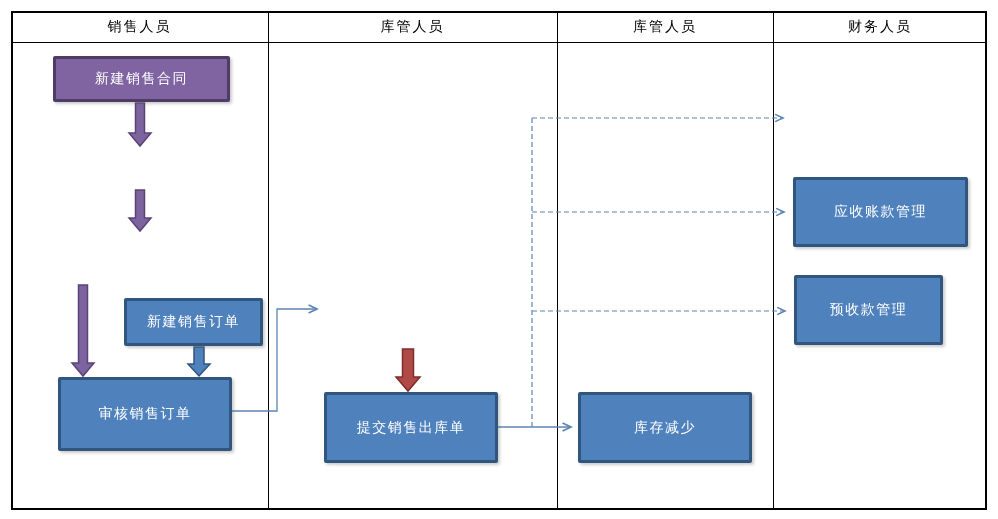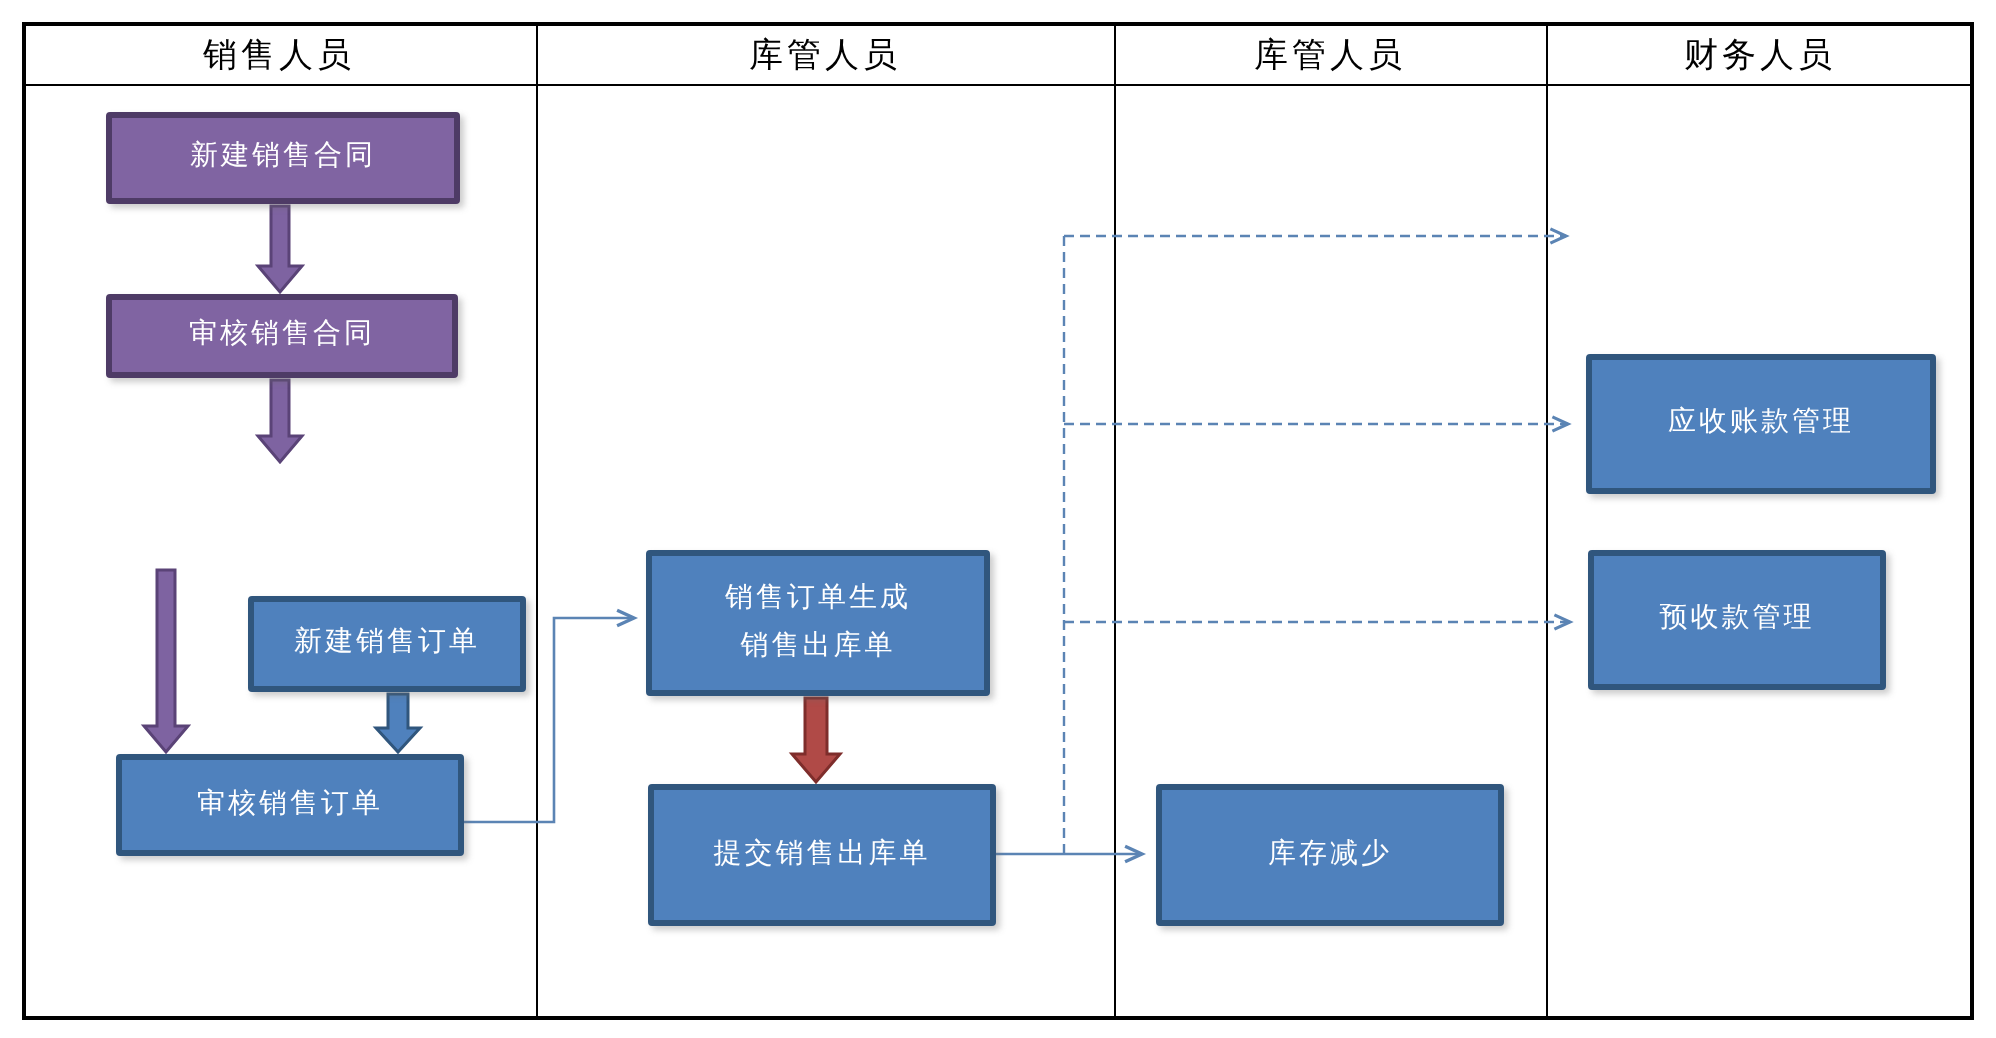--- a/index.html
+++ b/index.html
@@ -15,21 +15,21 @@
     position:absolute;left:11px;top:42px;width:976px;height:0;
     border-top:1px solid var(--frame,#000);
   }
   .vdiv{
     position:absolute;top:11px;height:499px;width:0;
     border-left:1px solid var(--frame,#000);
   }
   .lane-header{
     position:absolute;top:12px;height:30px;
     display:flex;align-items:center;justify-content:center;
-    font-size:17px;color:var(--header-text,#000);letter-spacing:2px;
+    font-size:14px;color:var(--header-text,#000);letter-spacing:2px;
   }
   #connector-layer{position:absolute;left:0;top:0;pointer-events:none;}
   .node{
     position:absolute;box-sizing:border-box;
     display:flex;align-items:center;justify-content:center;text-align:center;
     color:var(--node-text,#fff);font-size:14px;letter-spacing:1.5px;line-height:1.65;
     white-space:pre-line;border-radius:2px;
     box-shadow:2px 2px 3px rgba(110,110,110,0.35);
     font-family:Liberation Serif, serif;
   }
@@ -66,23 +66,20 @@
   <line x1="532" y1="212" x2="784" y2="212" stroke="#5B84B4" stroke-width="1.2" stroke-dasharray="5,3" marker-end="url(#oa)"></line>
   <line x1="532" y1="311" x2="785" y2="311" stroke="#5B84B4" stroke-width="1.2" stroke-dasharray="5,3" marker-end="url(#oa)"></line>
   <polygon points="135.5,103 144.5,103 144.5,133 151,133 140,146 129,133 135.5,133" fill="#7E63A1" stroke="#5A4377" stroke-width="1.5"></polygon>
   <polygon points="135.5,190 144.5,190 144.5,218 151,218 140,231 129,218 135.5,218" fill="#7E63A1" stroke="#5A4377" stroke-width="1.5"></polygon>
   <polygon points="78.5,285 87.5,285 87.5,363 94,363 83,376 72,363 78.5,363" fill="#7E63A1" stroke="#5A4377" stroke-width="1.5"></polygon>
   <polygon points="194,347 204,347 204,364 210,364 199,376 188,364 194,364" fill="#4F81BD" stroke="#30567D" stroke-width="1.5"></polygon>
   <polygon points="402.5,349 413.5,349 413.5,377 420,377 408,391 396,377 402.5,377" fill="#B04A47" stroke="#7E2D2B" stroke-width="1.5"></polygon>
 </svg>
 
   <div class="node purple" style="left:53px;top:56px;width:177px;height:46px">新建销售合同</div>
-  <div class="node purple" style="left:53px;top:147px;width:176px;height:42px">审核销售合同</div>
   <div class="node blue" style="left:124px;top:298px;width:139px;height:48px">新建销售订单</div>
-  <div class="node blue" style="left:58px;top:377px;width:174px;height:51px">审核销售订单</div>
-  <div class="node blue" style="left:323px;top:275px;width:172px;height:73px">销售订单生成
-销售出库单</div>
+  <div class="node blue" style="left:58px;top:377px;width:174px;height:74px">审核销售订单</div>
   <div class="node blue" style="left:324px;top:392px;width:174px;height:71px">提交销售出库单</div>
   <div class="node blue" style="left:578px;top:392px;width:174px;height:71px">库存减少</div>
   <div class="node blue" style="left:793px;top:177px;width:175px;height:70px">应收账款管理</div>
   <div class="node blue" style="left:794px;top:275px;width:149px;height:70px">预收款管理</div>
 
 </div>
 
 </body></html>

